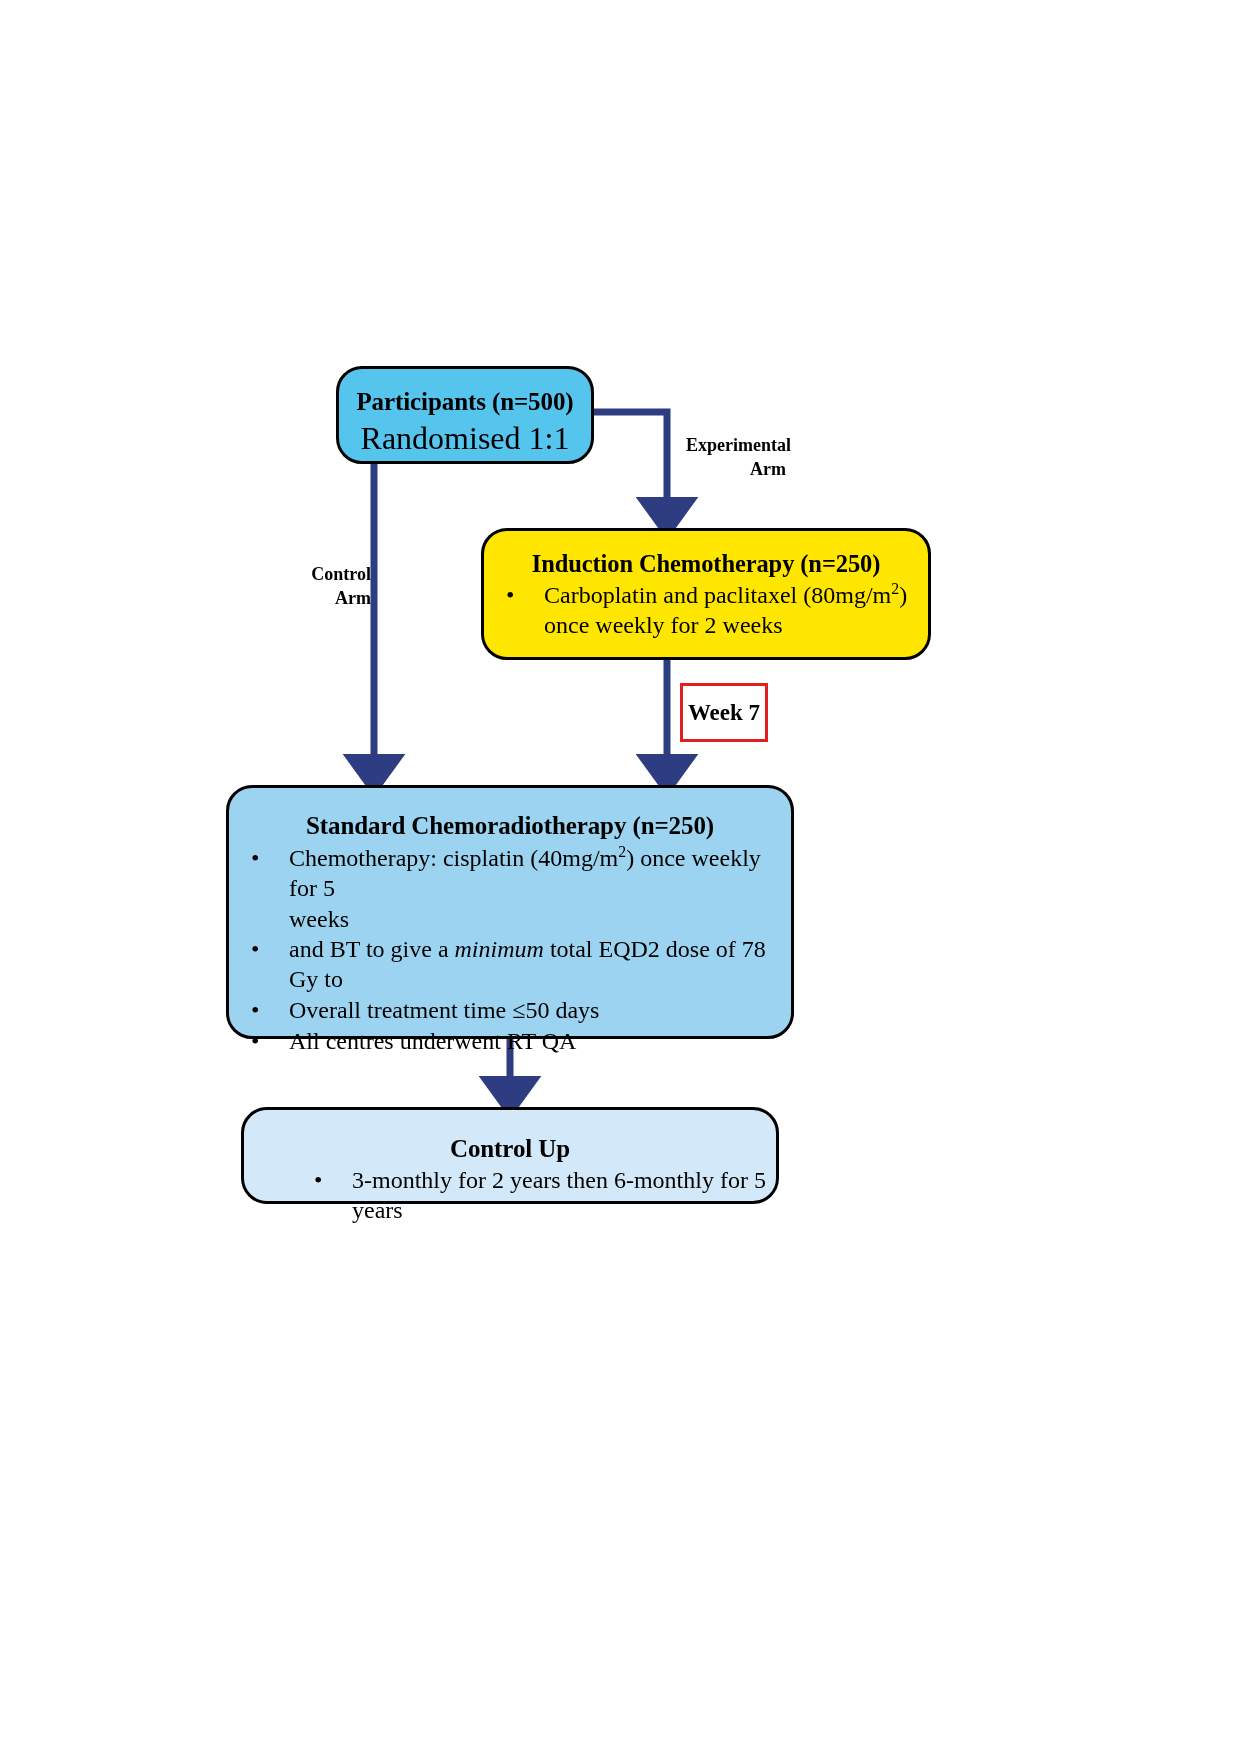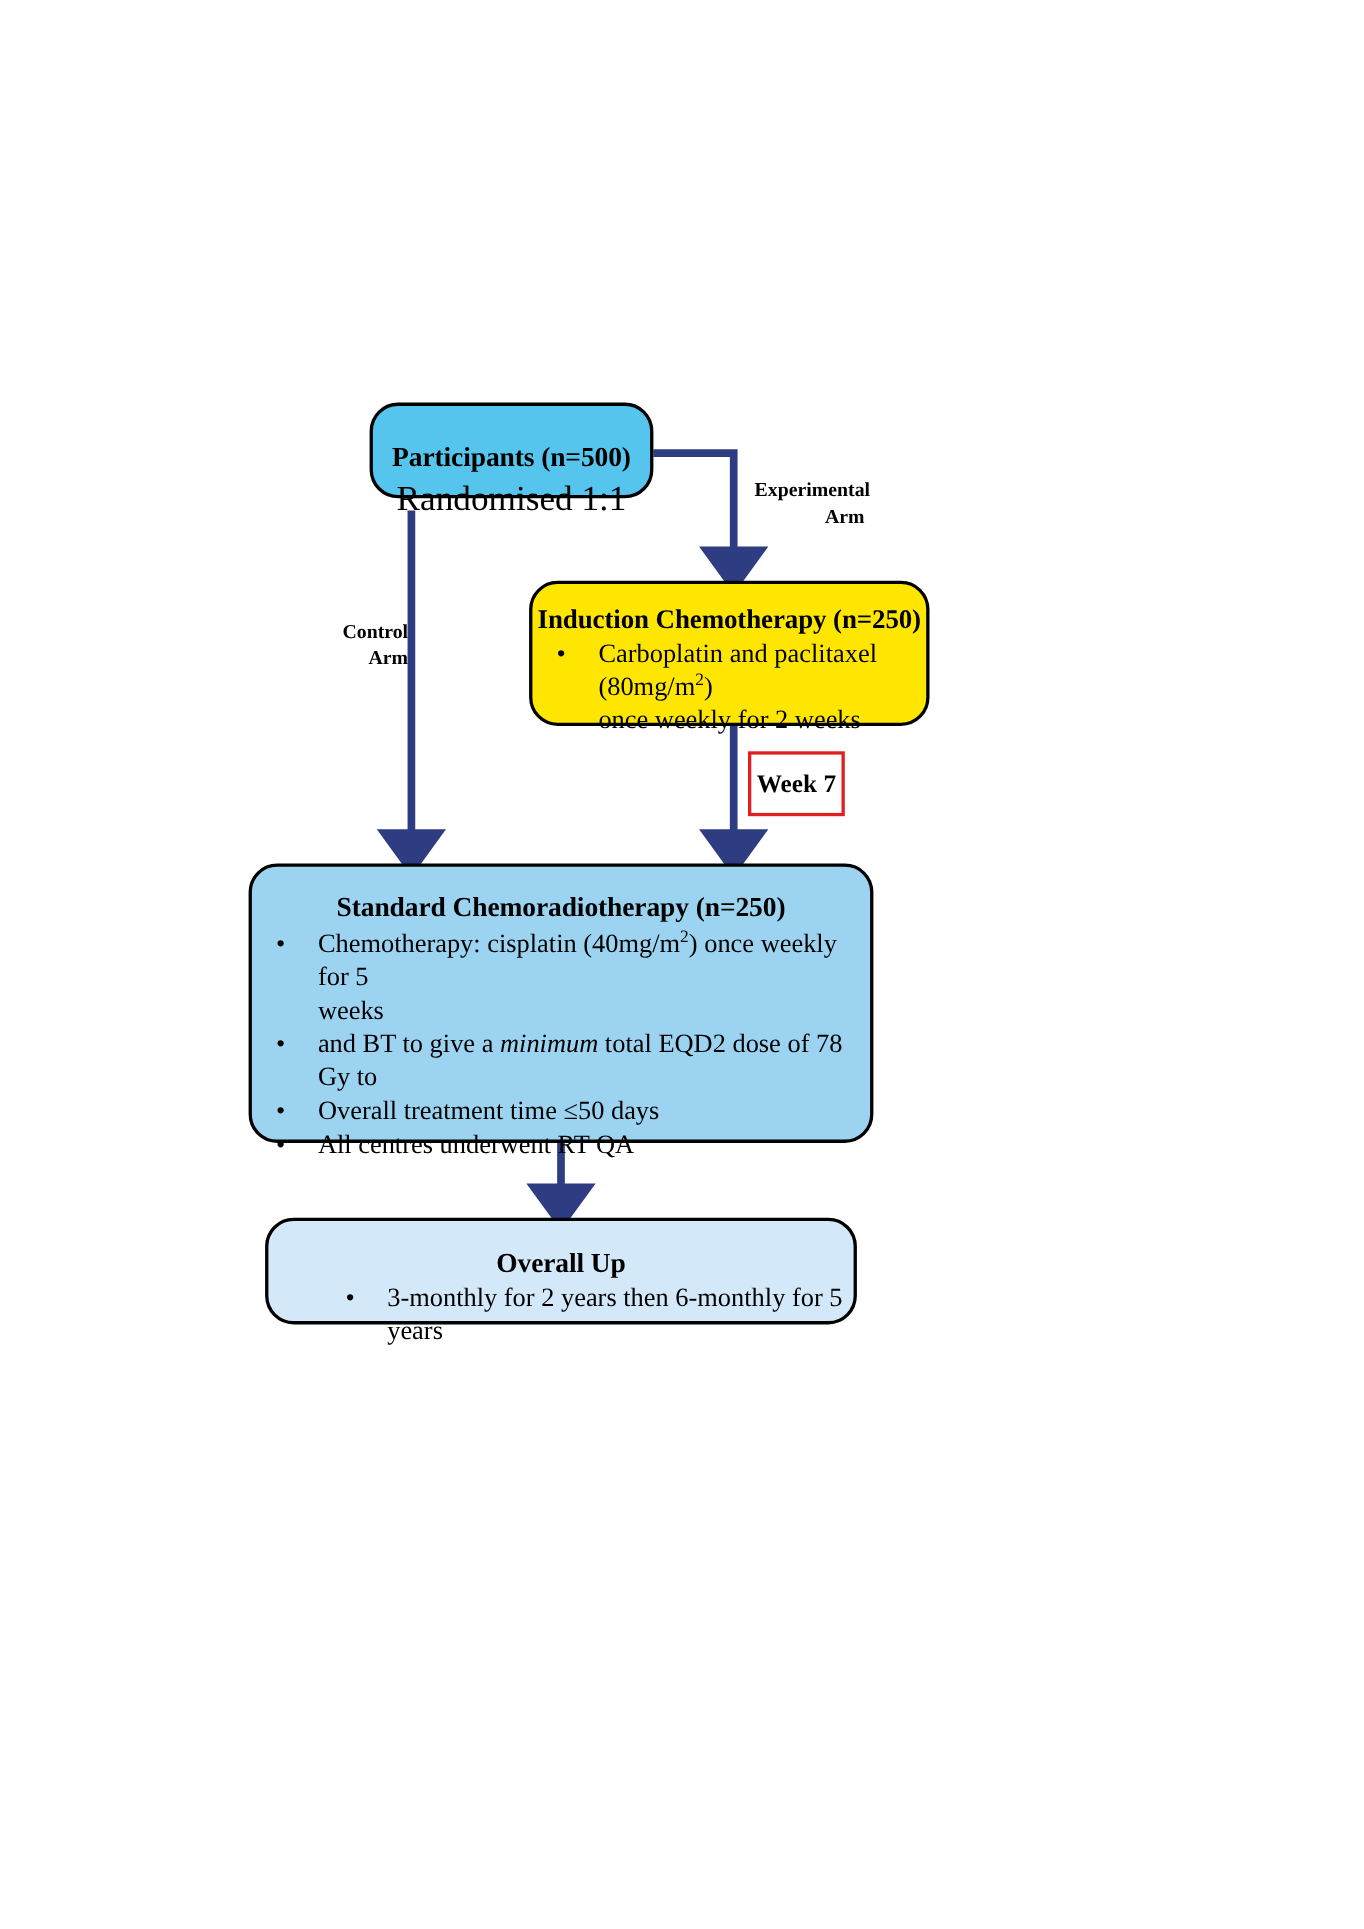--- a/index.html
+++ b/index.html
@@ -68,35 +68,35 @@
   }
   .nobullet {
     padding-left: 60px;
   }
 
   
   #node-participants {
     left: 336px;
     top: 366px;
     width: 258px;
-    height: 87px;
+    height: 98px;
     background: #56C5ED;
-    padding-top: 32px;
+    padding-top: 17px;
   }
   #node-participants .node-title { font-size: 25px; }
   #node-participants .sub {
     font-size: 32px;
     display: block;
     margin-top: 2px;
   }
 
   #node-induction {
     left: 481px;
     top: 528px;
-    width: 364px;
+    width: 450px;
     height: 132px;
     background: #FFE600;
     padding-top: 18px;
   }
   #node-induction .node-title { font-size: 24.5px; margin-bottom: 2px;}
   #node-induction .bullets { font-size: 24px; }
 
   #node-standard {
     left: 226px;
     top: 785px;
@@ -240,21 +240,21 @@
         <span class="bullet-dot">•</span><span>Overall treatment time ≤50 days</span>
       </li>
 
       <li>
         <span class="bullet-dot">•</span><span>All centres underwent RT QA</span>
       </li>
     </ul>
   </div>
 
   <div class="node" id="node-followup">
-    <span class="node-title">Overall Up</span>
+    <span class="node-title">Control Up</span>
     <ul class="bullets" style="text-align:left; padding-left:48px;">
       <li>
         <span class="bullet-dot">•</span><span>3-monthly for 2 years then 6-monthly for 5 years</span>
       </li>
     </ul>
   </div>
 
 </div>
 
 </body></html>

